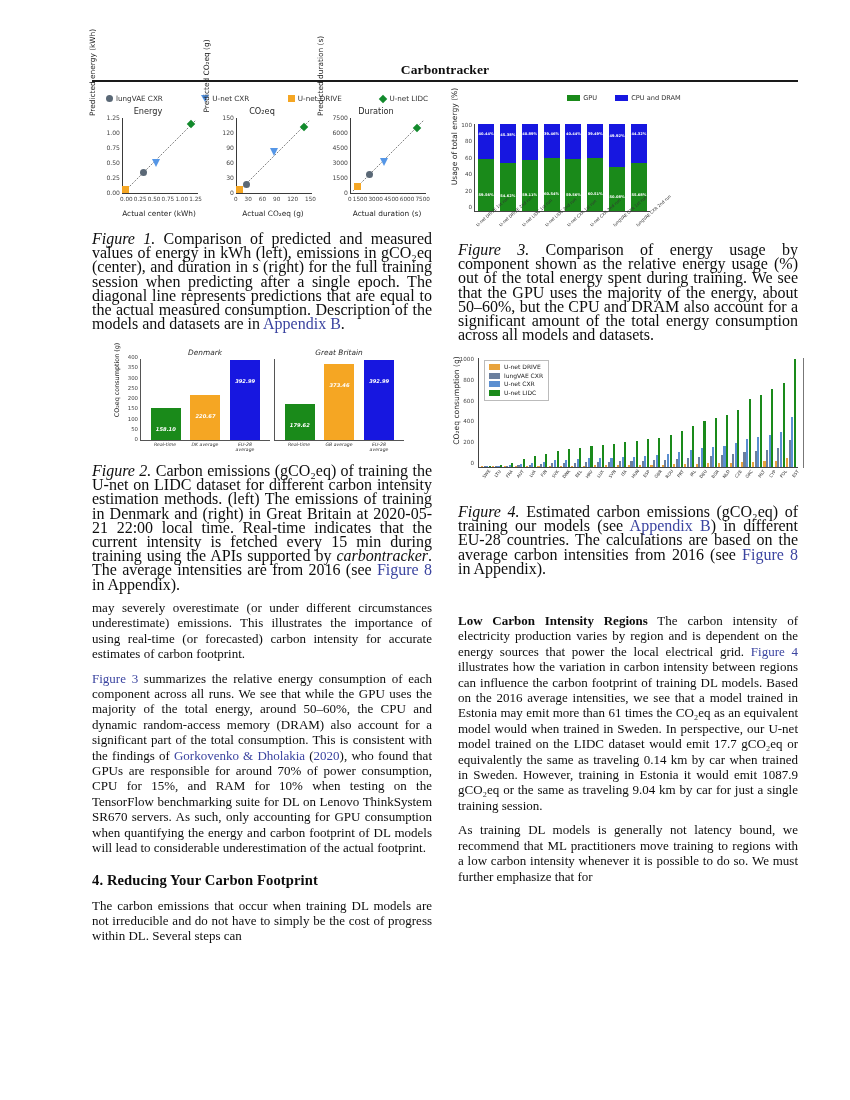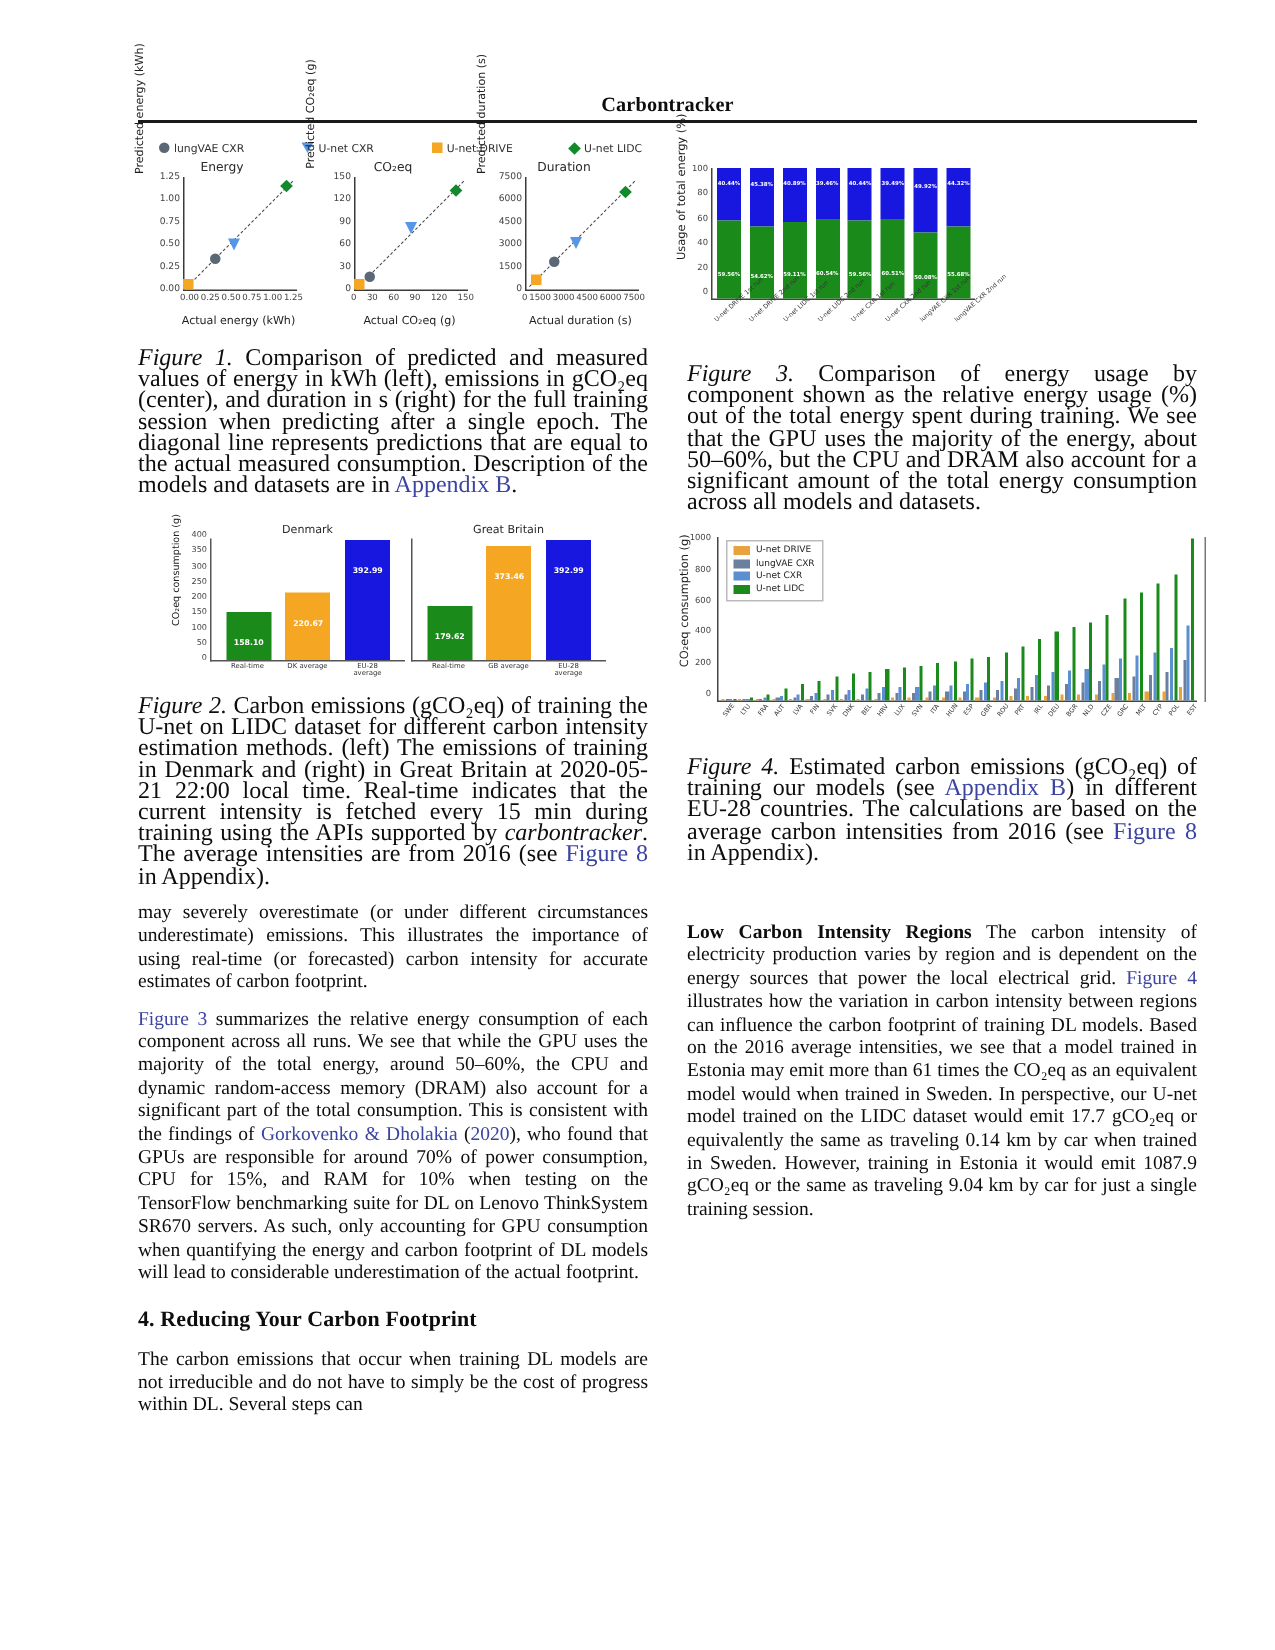--- a/index.html
+++ b/index.html
@@ -165,21 +165,21 @@
     font-family:"DejaVu Sans","Liberation Sans",sans-serif; font-size:6.4px;
     text-align:center; color:#222; white-space:nowrap;
   }
   .f2-yticks {
     position:absolute; left:28px; top:6px; width:18px; height:88px;
     display:flex; flex-direction:column; justify-content:space-between;
     align-items:flex-end;
     font-family:"DejaVu Sans","Liberation Sans",sans-serif; font-size:5.4px; color:#444;
   }
   .f2-panels { position:absolute; left:48px; top:0; width:264px; height:112px; display:flex; gap:4px; }
-  .f2-panel { width:130px; position:relative; }
+  .f2-panel { width:130px; position:relative;font-style:italic; }
   .f2-ptitle {
     text-align:center; font-family:"DejaVu Sans","Liberation Sans",sans-serif;
     font-size:7.4px; color:#2a2a2a; height:11px;
   }
   .f2-plot {
     position:relative; height:82px; border-left:0.9px solid #555;
     border-bottom:0.9px solid #555;
     display:flex; align-items:flex-end; justify-content:space-around;
     padding:0 5px;
   }
@@ -291,21 +291,21 @@
           <span class="pt dia" style="left:65px; bottom:66px;"></span>
         </div>
         <div class="f1-xticks">
           <span>0.00</span>
           <span>0.25</span>
           <span>0.50</span>
           <span>0.75</span>
           <span>1.00</span>
           <span>1.25</span>
         </div>
-        <div class="f1-xlab">Actual energy (kWh)</div>
+        <div class="f1-xlab">Actual center (kWh)</div>
       </div>
 
       <div class="f1-panel">
         <div class="f1-title">CO₂eq</div>
         <div class="f1-ylab">Predicted CO₂eq (g)</div>
         <div class="f1-yticks">
           <span>150</span>
           <span>120</span>
           <span>90</span>
           <span>60</span>
@@ -359,20 +359,28 @@
           <span>4500</span>
           <span>6000</span>
           <span>7500</span>
         </div>
         <div class="f1-xlab">Actual duration (s)</div>
       </div>
     </div>
   </div>
 
   <div class="figbox" id="fig3">
+    <div class="f3-legend">
+      <span>
+        <span class="sw" style="background:#1a8a1a"></span><span>GPU</span>
+      </span>
+      <span>
+        <span class="sw" style="background:#1717e0"></span><span>CPU and DRAM</span>
+      </span>
+    </div>
     <div class="f3-wrap">
       <div class="f3-ylabel">Usage of total energy (%)</div>
       <div class="f3-yticks">
         <span>100</span>
         <span>80</span>
         <span>60</span>
         <span>40</span>
         <span>20</span>
         <span>0</span>
       </div>
@@ -775,15 +783,16 @@
       <span class="link">Figure 3</span><span> summarizes the relative energy consumption of each component across all runs. We see that while the GPU uses the majority of the total energy, around 50–60%, the CPU and dynamic random-access memory (DRAM) also account for a significant part of the total consumption. This is consistent with the findings of </span><span class="link">Gorkovenko &amp; Dholakia</span><span> (</span><span class="link">2020</span><span>), who found that GPUs are responsible for around 70% of power consumption, CPU for 15%, and RAM for 10% when testing on the TensorFlow benchmarking suite for DL on Lenovo ThinkSystem SR670 servers. As such, only accounting for GPU consumption when quantifying the energy and carbon footprint of DL models will lead to considerable underestimation of the actual footprint.</span>
     </p>
     <h2 class="sec" style="margin-top:16px;">4. Reducing Your Carbon Footprint</h2>
     <p class="body">The carbon emissions that occur when training DL models are not irreducible and do not have to simply be the cost of progress within DL. Several steps can</p>
   </div>
 
   <div class="col col-right" style="top:600px;">
     <p class="body" style="margin-top:13px;">
       <span class="runin">Low Carbon Intensity Regions</span><span>  The carbon intensity of electricity production varies by region and is dependent on the energy sources that power the local electrical grid. </span><span class="link">Figure 4</span><span> illustrates how the variation in carbon intensity between regions can influence the carbon footprint of training DL models. Based on the 2016 average intensities, we see that a model trained in Estonia may emit more than 61 times the CO₂eq as an equivalent model would when trained in Sweden. In perspective, our U-net model trained on the LIDC dataset would emit 17.7 gCO₂eq or equivalently the same as traveling 0.14 km by car when trained in Sweden. However, training in Estonia it would emit 1087.9 gCO₂eq or the same as traveling 9.04 km by car for just a single training session.</span>
     </p>
+    <p class="body">As training DL models is generally not latency bound, we recommend that ML practitioners move training to regions with a low carbon intensity whenever it is possible to do so. We must further emphasize that for</p>
   </div>
 
 </div>
 
 </body></html>

